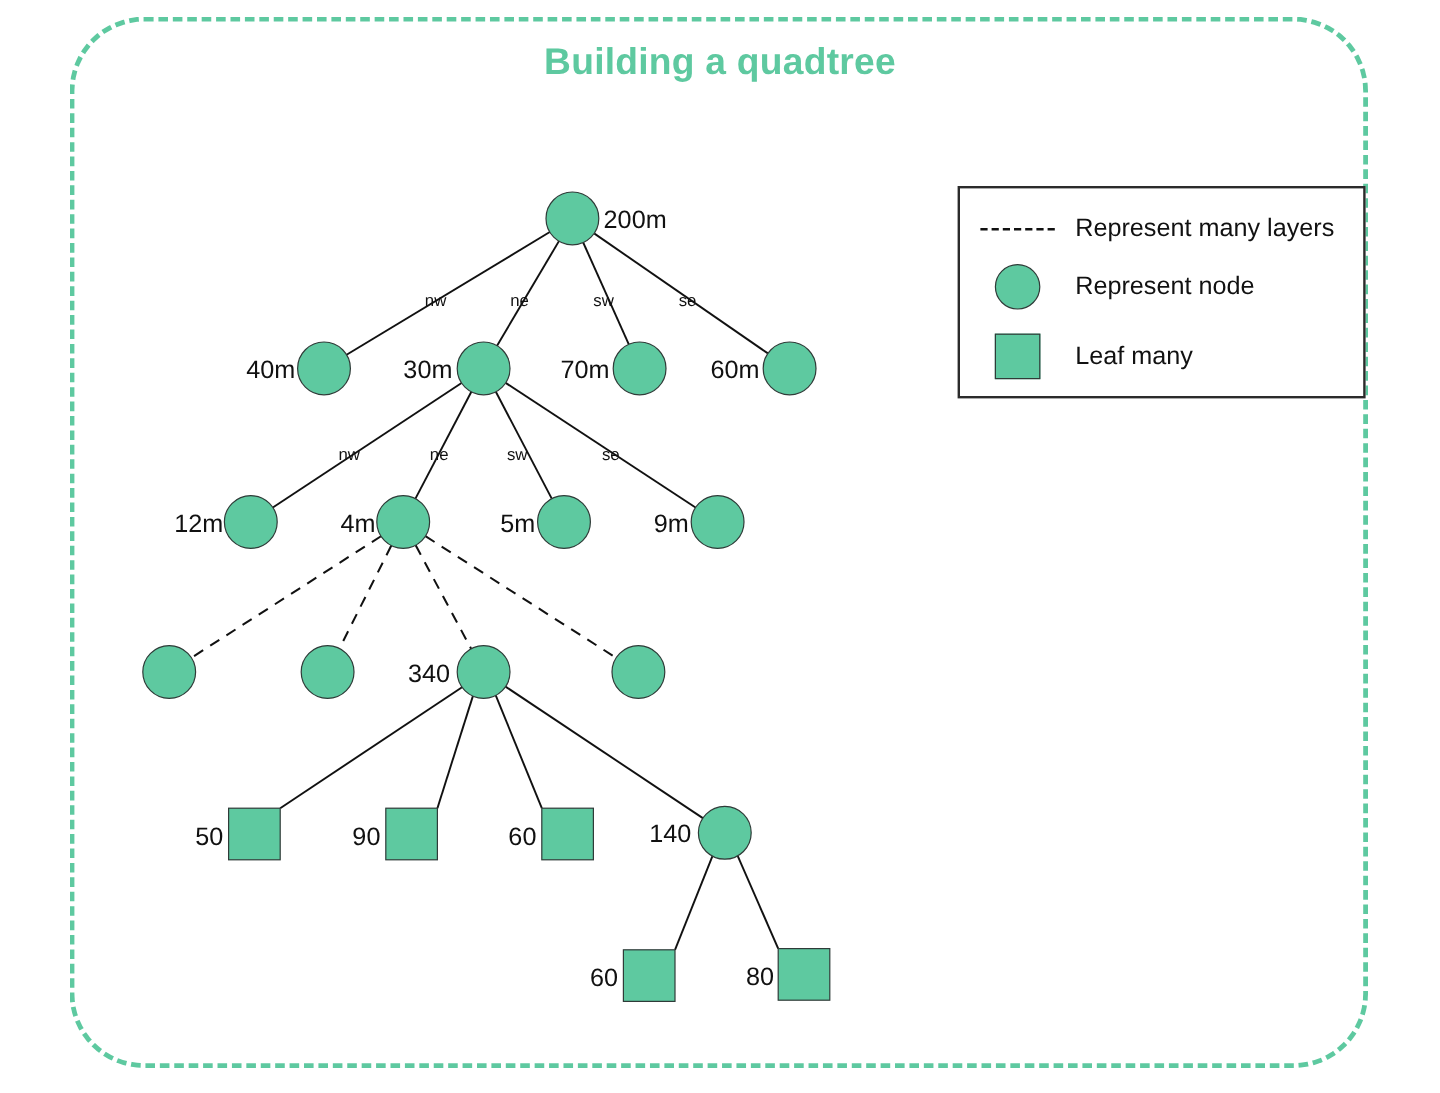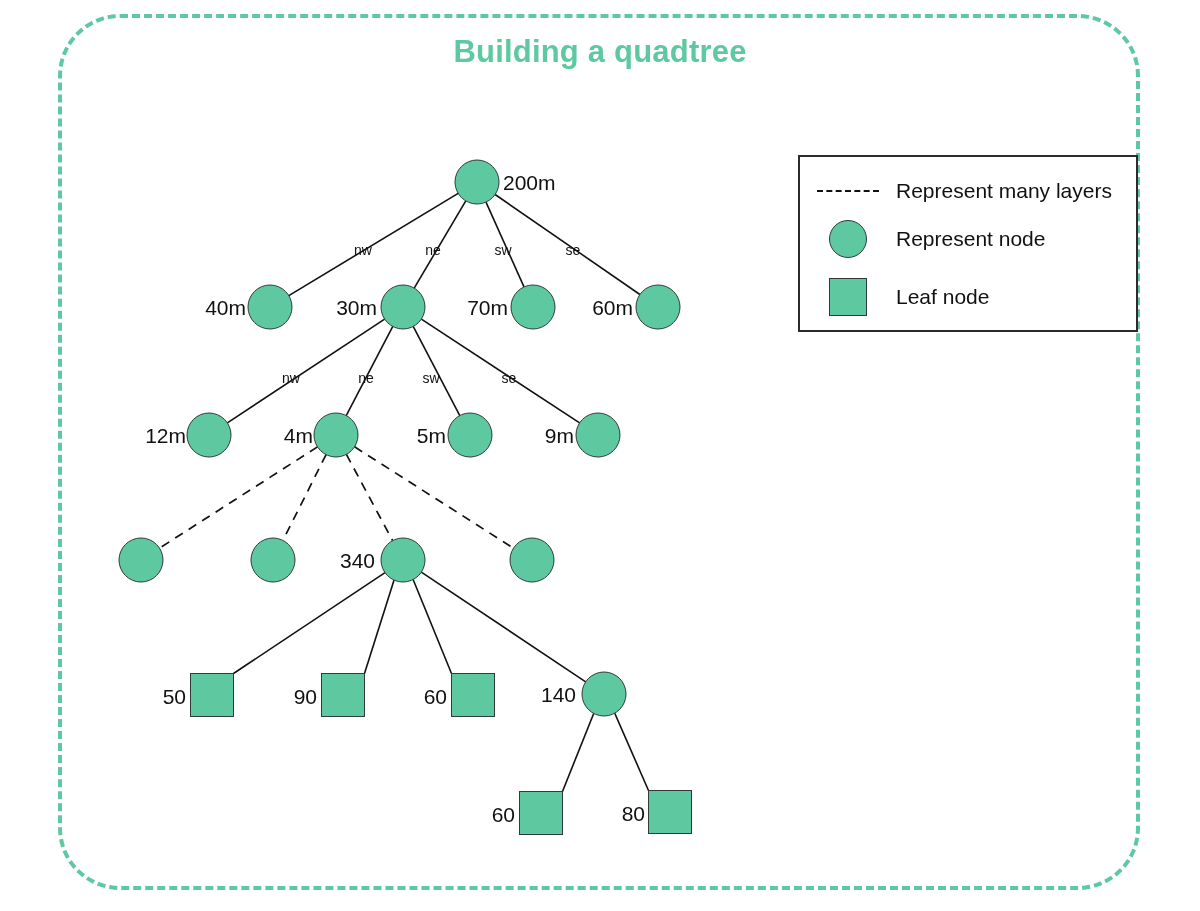--- a/index.html
+++ b/index.html
@@ -221,17 +221,17 @@
     <div class="legend-row legend-row-2">
       <span class="legend-key">
           <span class="key-circle"></span>
         </span>
       <span class="legend-text">Represent node</span>
     </div>
     <div class="legend-row legend-row-3">
       <span class="legend-key">
           <span class="key-square"></span>
         </span>
-      <span class="legend-text">Leaf node</span>
+      <span class="legend-text">Leaf many</span>
     </div>
   </div>
 
 </div>
 
 </body></html>

